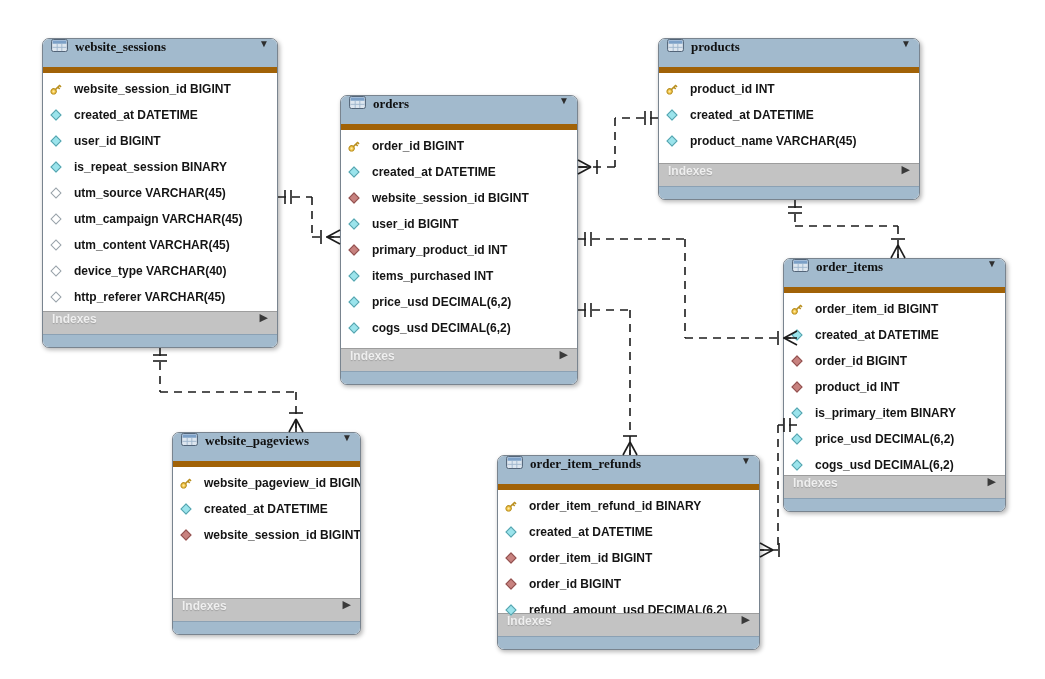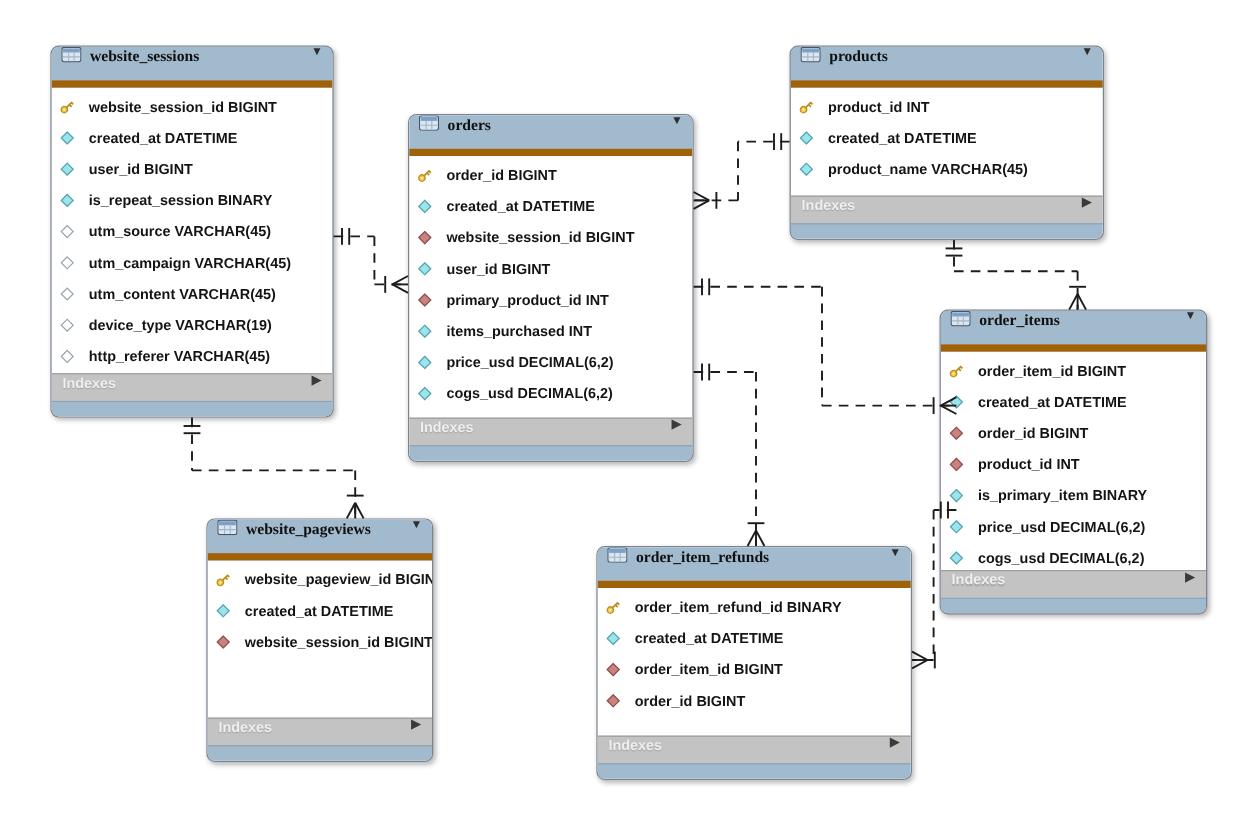--- a/index.html
+++ b/index.html
@@ -214,21 +214,21 @@
         <div class="row">
           <span class="icon-cell">
             <span class="diamond open"></span>
           </span>
           <span>utm_content VARCHAR(45)</span>
         </div>
         <div class="row">
           <span class="icon-cell">
             <span class="diamond open"></span>
           </span>
-          <span>device_type VARCHAR(19)</span>
+          <span>device_type VARCHAR(40)</span>
         </div>
         <div class="row">
           <span class="icon-cell">
             <span class="diamond open"></span>
           </span>
           <span>http_referer VARCHAR(45)</span>
         </div>
       </div>
     <div class="idx">
       <span class="idx-label">Indexes</span>
@@ -527,20 +527,26 @@
             <span class="diamond fk"></span>
           </span>
           <span>order_item_id BIGINT</span>
         </div>
         <div class="row">
           <span class="icon-cell">
             <span class="diamond fk"></span>
           </span>
           <span>order_id BIGINT</span>
         </div>
+        <div class="row">
+          <span class="icon-cell">
+            <span class="diamond attr"></span>
+          </span>
+          <span>refund_amount_usd DECIMAL(6,2)</span>
+        </div>
       </div>
     <div class="idx">
       <span class="idx-label">Indexes</span>
       <span class="expand">▶</span>
     </div>
     <div class="ftr"></div>
   </div>
 </div>
 
 </body></html>

